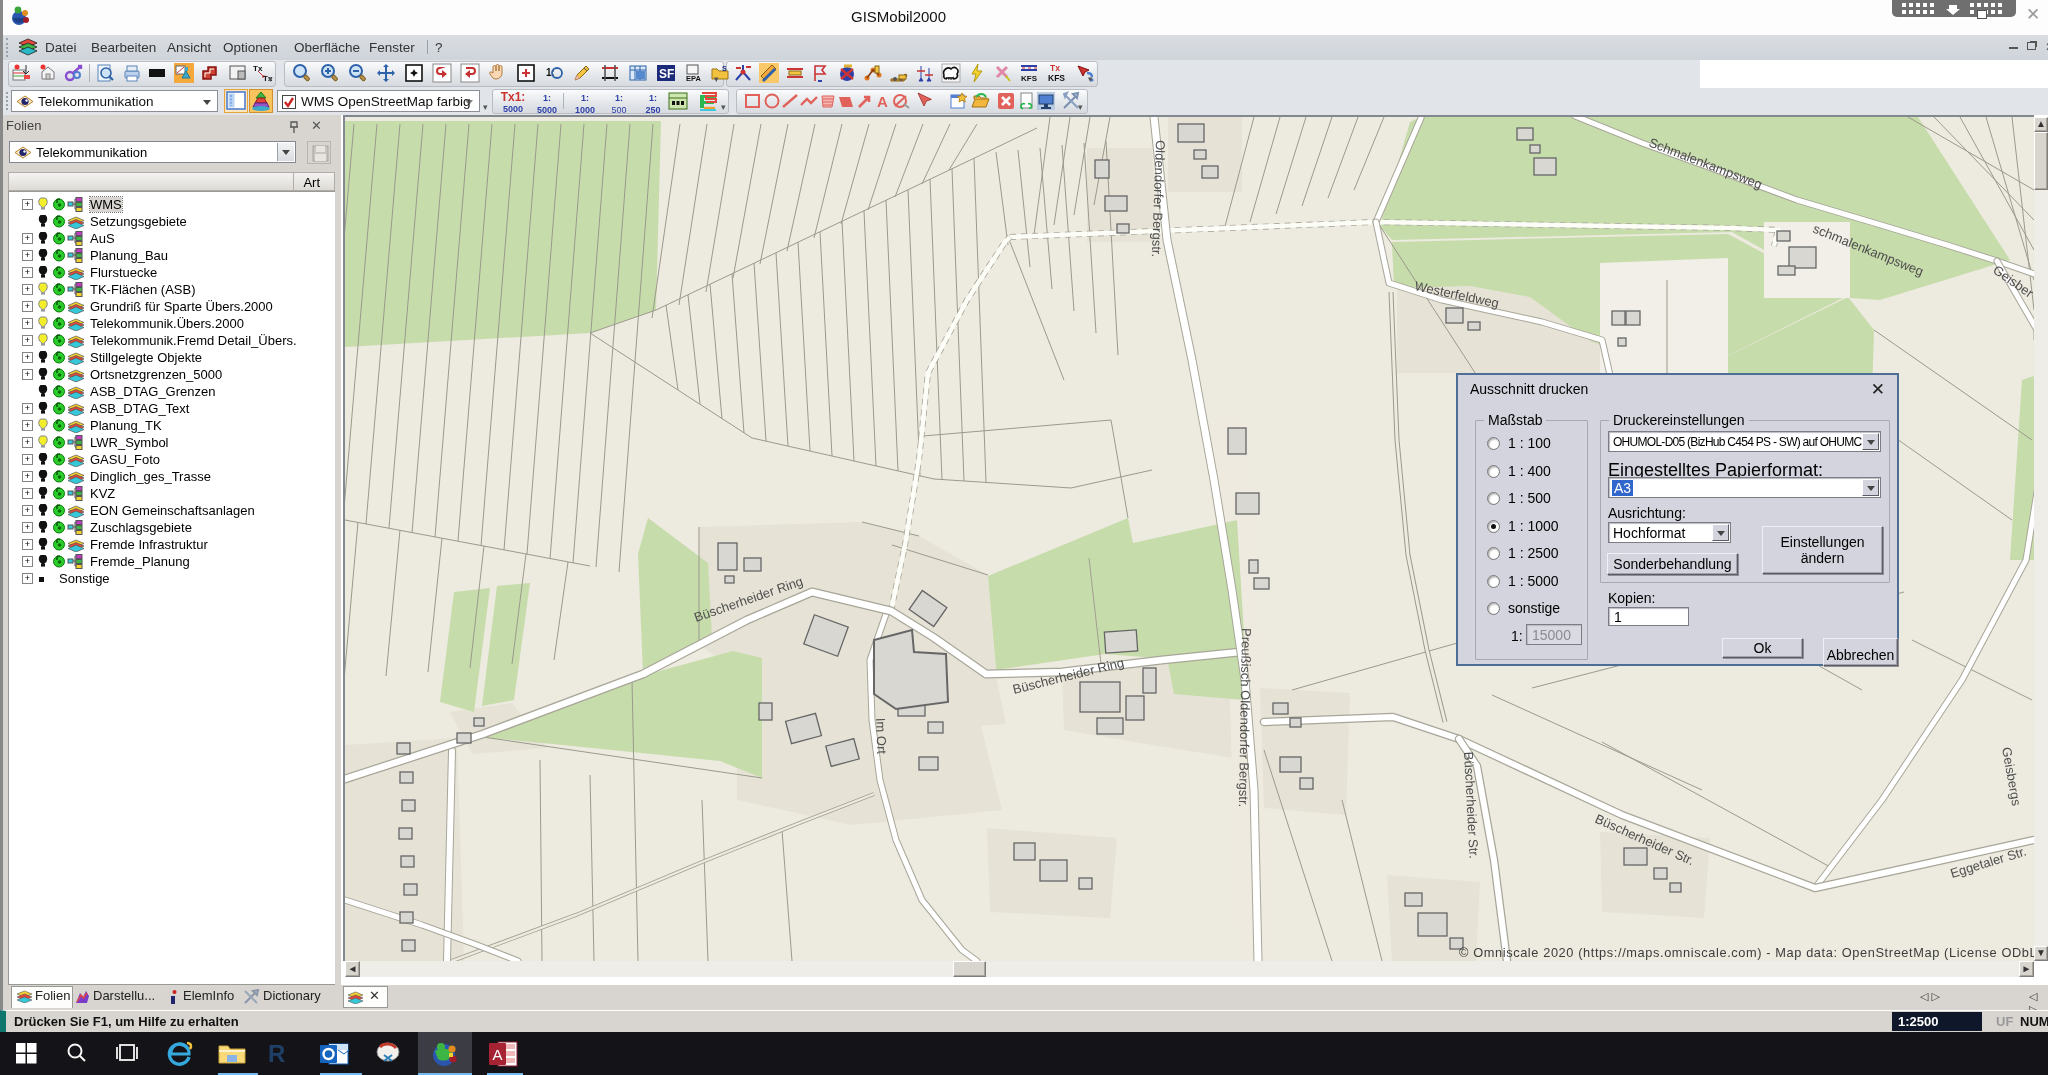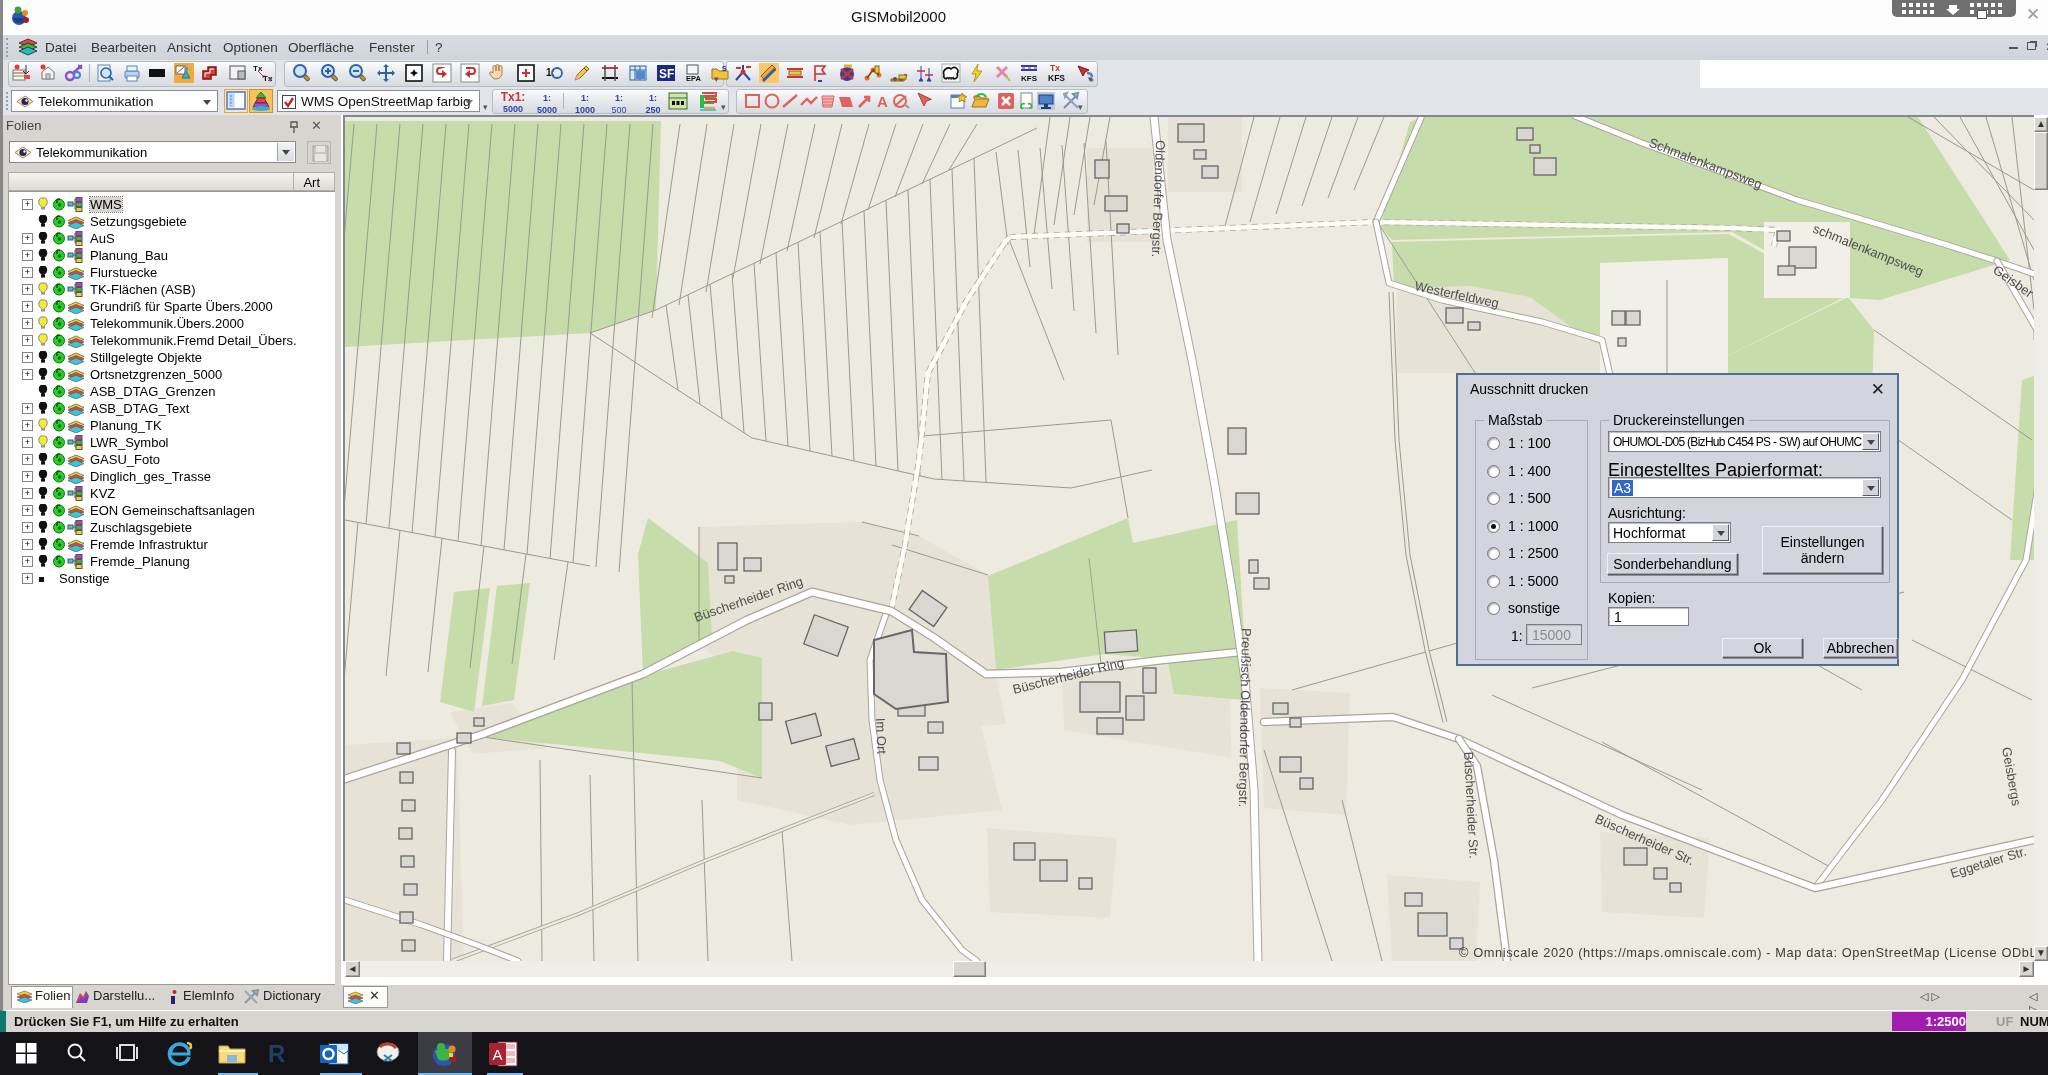--- a/index.html
+++ b/index.html
@@ -101,21 +101,21 @@
   <g stroke="#222" stroke-width="0.8">
         <path d="M1 5 L10 1 L19 5 L10 9 Z" fill="#e5463c"></path>
         <path d="M1 9 L10 5 L19 9 L10 13 Z" fill="#3cb544"></path>
         <path d="M1 13 L10 9 L19 13 L10 17 Z" fill="#29b8c5"></path>
       </g>
  </svg>
  <div class="menuitem" style="left:42px">Datei</div>
  <div class="menuitem" style="left:88px">Bearbeiten</div>
  <div class="menuitem" style="left:164px">Ansicht</div>
  <div class="menuitem" style="left:220px">Optionen</div>
- <div class="menuitem" style="left:285px">Oberfläche</div>
+ <div class="menuitem" style="left:291px">Oberfläche</div>
  <div class="menuitem" style="left:366px">Fenster</div>
  <div class="abs" style="left:424px;top:5px;width:1px;height:14px;background:#9aa0a8"></div>
  <div class="menuitem" style="left:432px">?</div>
  <div class="abs" style="left:2006px;top:12px;width:9px;height:2px;background:#555"></div>
  <div class="abs" style="left:2024px;top:7px;width:9px;height:8px;border:1px solid #555;box-shadow:2px -2px 0 -1px #555"></div>
  <div class="abs" style="left:2042px;top:5px;font-size:12px;color:#555">✕</div>
 </div>
 
 <div class="abs" id="toolbar1">
 <div class="tgroup" style="left:5px;top:1px;width:268px;height:26px"></div>
@@ -1333,21 +1333,21 @@
       <span style="position:absolute;left:4px;top:2px">Hochformat</span>
       <div class="abs" style="right:1px;top:1px;width:17px;height:17px;background:#d3d4de;border:1px solid #fff;border-right-color:#5c5c66;border-bottom-color:#5c5c66">
         <div class="arr-dn" style="left:4px;top:6px"></div>
       </div>
     </div>
 <div class="btn3d" style="left:149px;top:178px;width:131px;height:22px;padding-top:2px">Sonderbehandlung</div>
 <div class="btn3d" style="left:304px;top:151px;width:121px;height:48px;padding-top:7px">Einstellungen<br>ändern</div>
 <div class="abs" style="left:150px;top:215px;font-size:14px">Kopien:</div>
 <div class="tfield" style="left:150px;top:232px;width:81px;height:19px;padding:1px 0 0 5px">1</div>
 <div class="btn3d" style="left:264px;top:263px;width:81px;height:20px;padding-top:1px">Ok</div>
-<div class="btn3d" style="left:365px;top:263px;width:75px;height:20px;padding-top:1px">Abbrechen</div>
+<div class="btn3d" style="left:365px;top:263px;width:75px;height:28px;padding-top:8px">Abbrechen</div>
 </div>
 
 <div class="abs" id="tabbar">
 <div class="abs" style="left:8px;top:1px;width:62px;height:22px;background:#fdfdfb;border:1px solid #9a9a94;border-bottom:none"></div>
 <div class="tab" style="left:13px;top:4px"><svg width="17" height="14" viewBox="0 0 17 14">
         <g stroke="#555" stroke-width="0.6">
           <path d="M1 5 8.5 2l7.5 3-7.5 3z" fill="#f2d22e"></path>
           <path d="M1 8 8.5 5l7.5 3-7.5 3z" fill="#e5463c"></path>
           <path d="M1 11 8.5 8l7.5 3-7.5 3z" fill="#35c8d8"></path>
         </g>
@@ -1374,21 +1374,21 @@
           <path d="M1 8 8.5 5l7.5 3-7.5 3z" fill="#e5463c"></path>
           <path d="M1 11 8.5 8l7.5 3-7.5 3z" fill="#35c8d8"></path>
         </g>
       </svg></div>
 <div class="abs" style="left:366px;top:3px;font-size:13px;color:#333">✕</div>
 <div class="abs" style="left:1917px;top:5px;font-size:11px;color:#333">◁ ▷</div>
 <div class="abs" style="left:2026px;top:5px;font-size:11px;color:#333">◁ ▷</div>
 </div>
 <div class="abs" id="statusbar">
 <div class="abs" style="left:8px;top:3px">Drücken Sie F1, um Hilfe zu erhalten</div>
-<div class="abs" style="left:1886px;top:1px;width:74px;height:19px;background:#a21caf;color:#fff;font-size:13px;text-align:right;padding:2px 0 0 6px">1:2500</div>
+<div class="abs" style="left:1886px;top:1px;width:90px;height:19px;background:#0f172a;color:#fff;font-size:13px;text-align:left;padding:2px 0 0 6px">1:2500</div>
 <div class="abs" style="left:1990px;top:3px;color:#999">UF</div>
 <div class="abs" style="left:2014px;top:3px;color:#111">NUM</div>
 </div>
 <div class="abs" id="taskbar">
 <svg class="abs" style="left:16px;top:11px" width="21" height="21" viewBox="0 0 21 21">
       <g fill="#fff">
         <rect x="0" y="0" width="9.5" height="9.5"></rect>
         <rect x="11" y="0" width="9.5" height="9.5"></rect>
         <rect x="0" y="11" width="9.5" height="9.5"></rect>
         <rect x="11" y="11" width="9.5" height="9.5"></rect>

